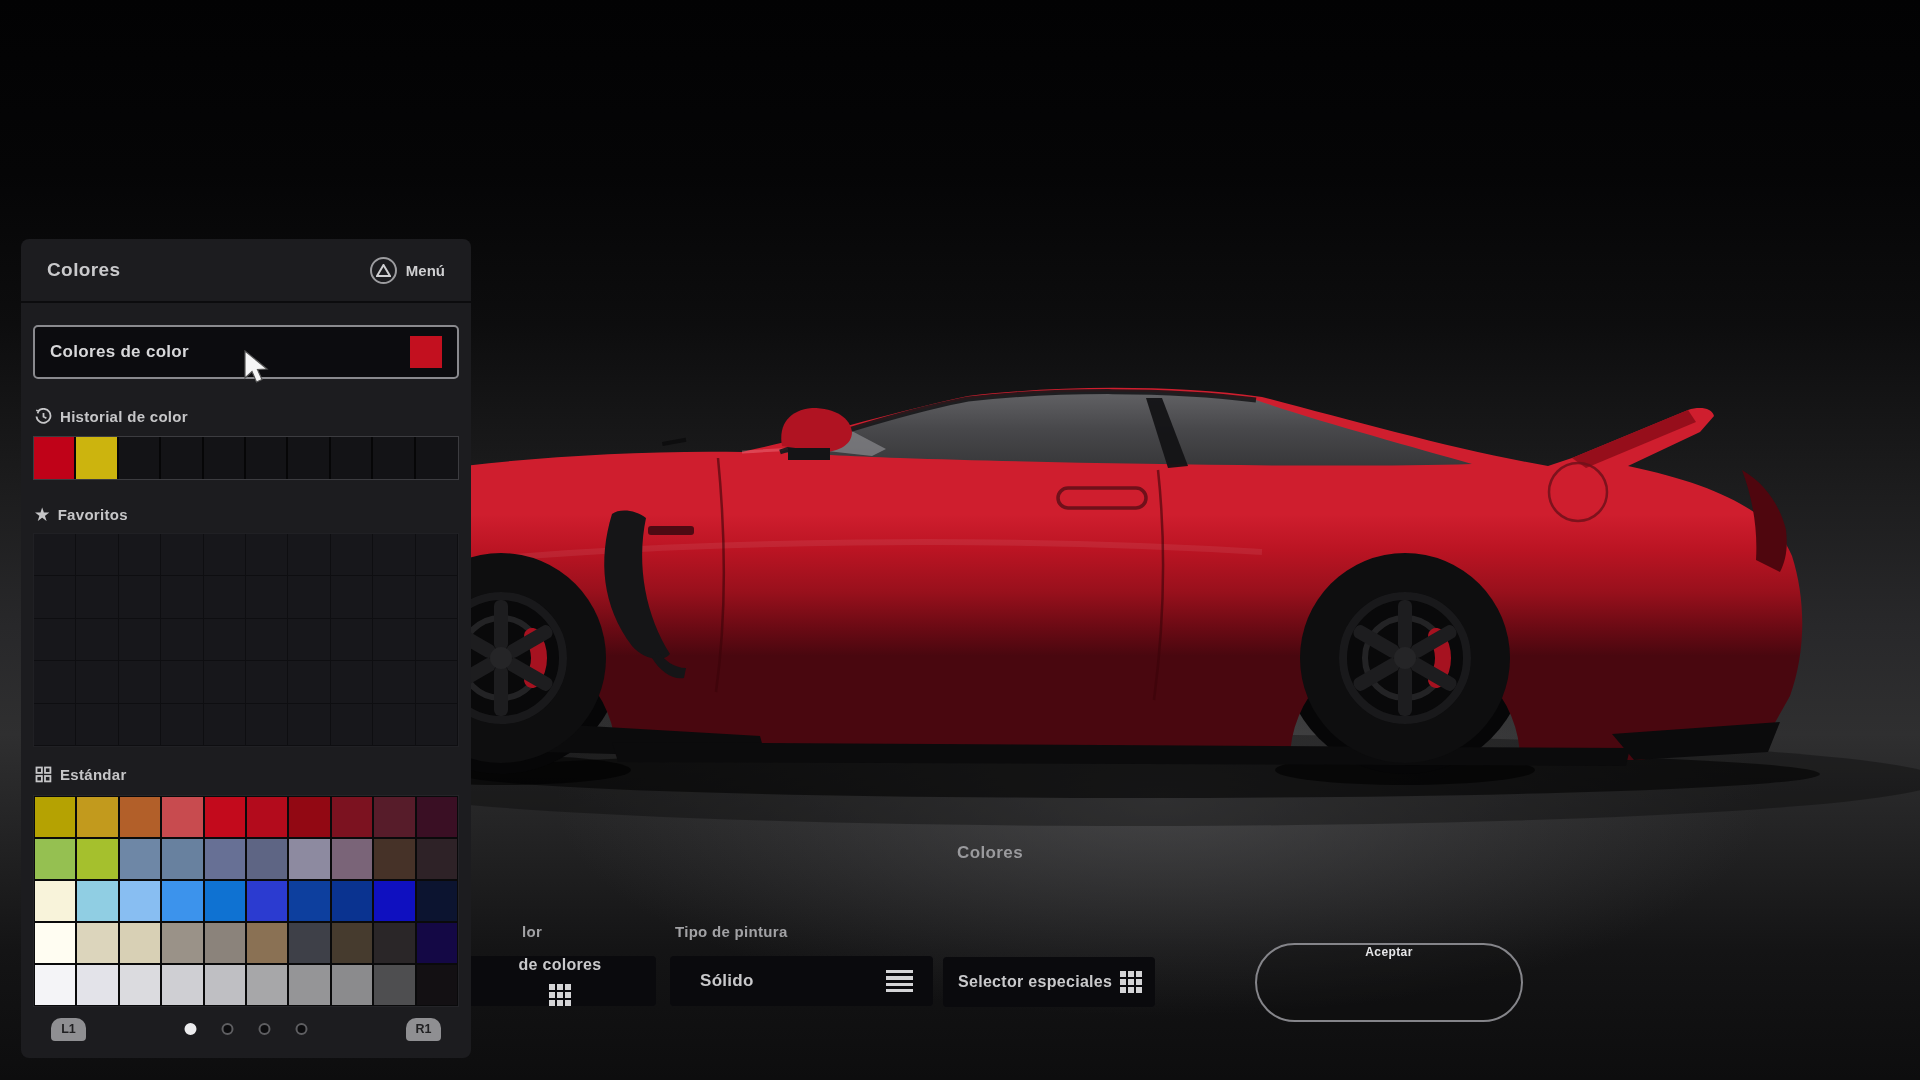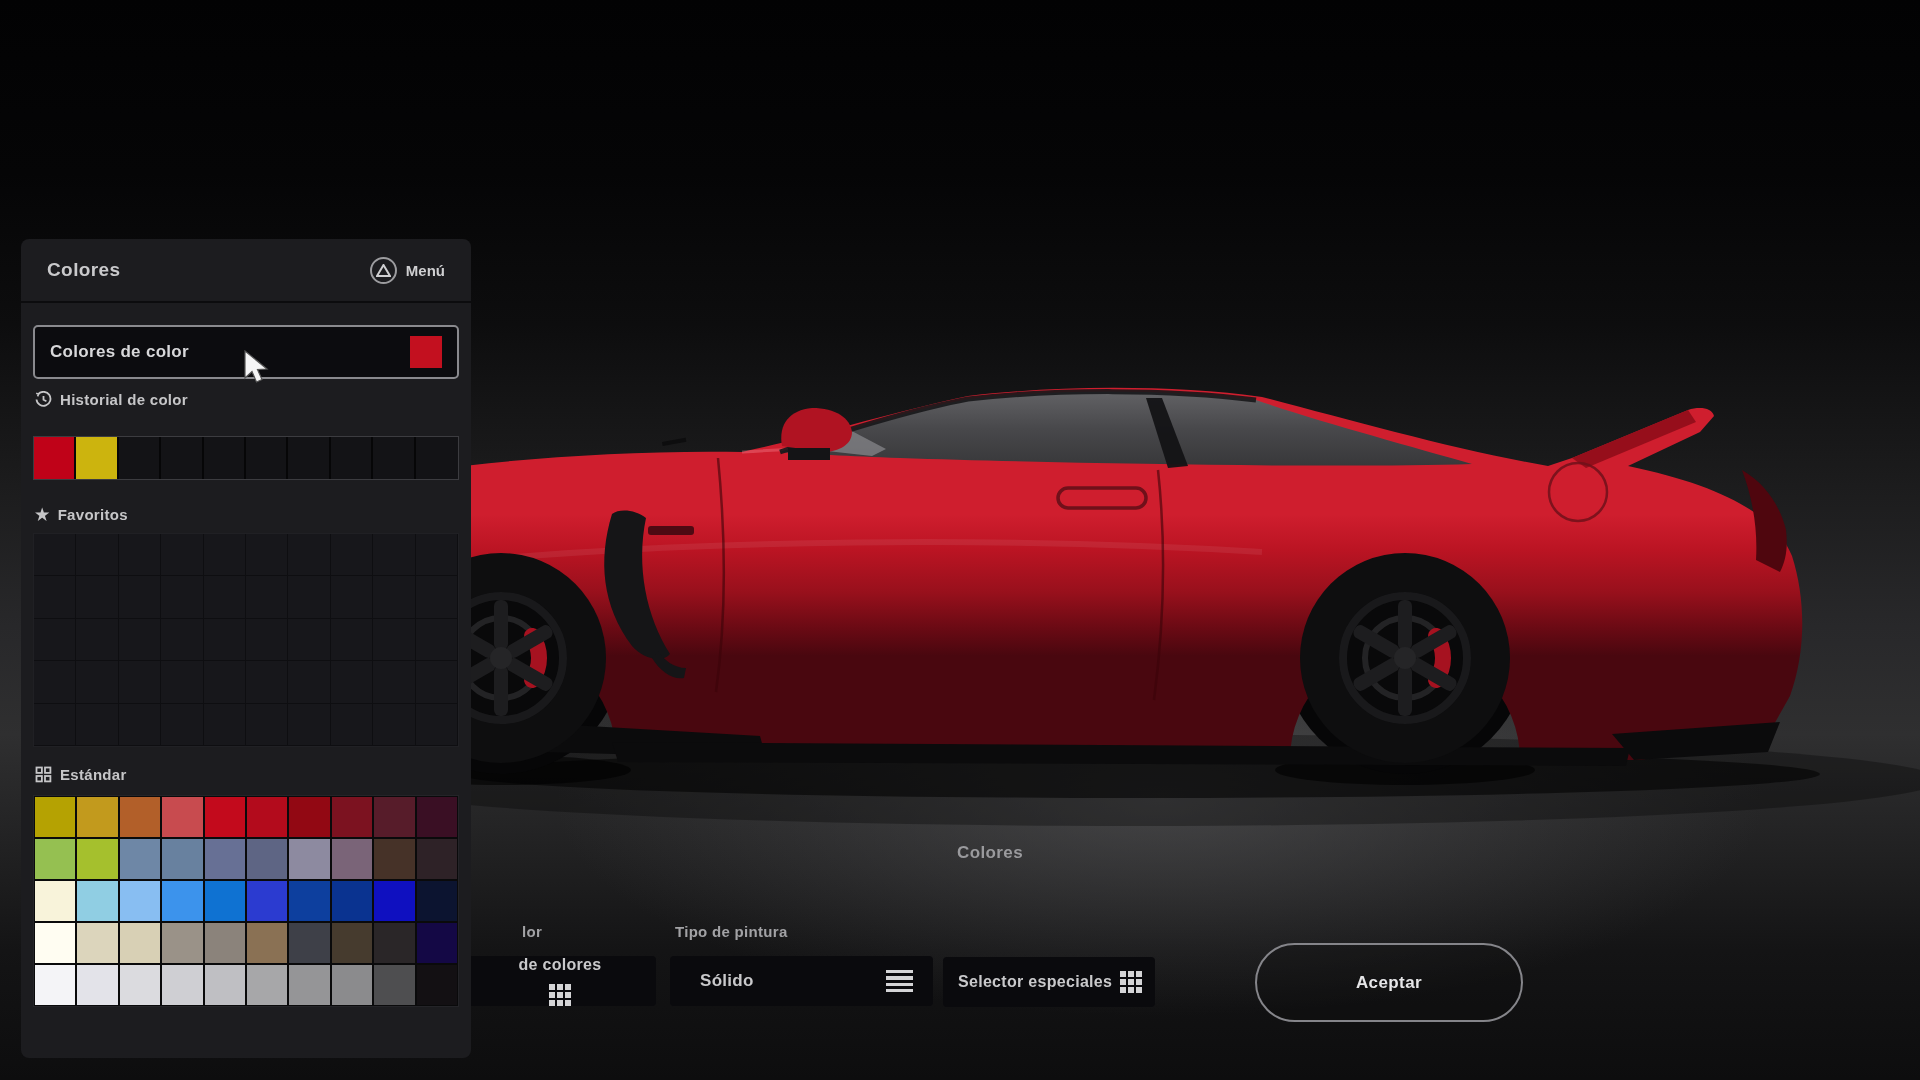--- a/index.html
+++ b/index.html
@@ -22,22 +22,22 @@
   .bb-label.cut { left:478px; top:923px;margin-left:44px; }
   .bb-label.paint { left:675px; top:923px; }
   .bb-btn { position:absolute; top:956px; height:50px; background:#0a0a0d; border-radius:4px;
     display:flex; align-items:center; color:#c9c9cb; font-size:16px; font-weight:bold; letter-spacing:.3px; z-index:5; }
   .bb-btn .grow { flex:1; }
   .btn-colorlist { left:430px; width:226px; padding-left:48px; padding-right:14px;flex-direction:column; }
   .btn-solid { left:670px; width:263px; padding-left:30px; padding-right:20px; font-size:17px; }
   .btn-special { left:943px; top:957px; width:212px; padding-left:15px; padding-right:13px; }
   .btn-accept { position:absolute; left:1255px; top:943px; width:268px; height:79px; z-index:5;
     background:rgba(10,10,12,.25); border:2px solid #85858a; border-radius:42px;
-    display:flex; align-items:center; justify-content:center;
-    color:#e6e6e8; font-size:17px; font-weight:bold; letter-spacing:.4px; }
+    display:flex; justify-content:center;
+    color:#e6e6e8; font-size:12px; font-weight:bold; letter-spacing:.4px; }
 
   .grid9 { display:grid; grid-template-columns:repeat(3,6px); grid-template-rows:repeat(3,6px); gap:2px; }
   .grid9 span { background:#d4d4d6; }
   .listicon { display:flex; flex-direction:column; gap:3px; }
   .listicon span { width:27px; height:3.2px; background:#d4d4d6; }
 
   
   .panel { position:absolute; left:21px; top:239px; width:450px; height:819px;
     background:#1c1c1f; border-radius:8px; z-index:20; }
   .p-header { height:64px; display:flex; align-items:center; padding:0 26px;
@@ -261,21 +261,21 @@
       </span>
       <span class="p-menu-label">Menú</span>
     </span>
   </div>
 
   <div class="selector-box">
     <span class="selector-label">Colores de color</span>
     <span class="selector-swatch" style="background: rgb(195, 16, 31);"></span>
   </div>
 
-  <div class="sec-label" style="top:152px;">
+  <div class="sec-label" style="top:169px;">
     <span class="ic">
       <svg width="17" height="17" viewBox="0 0 17 17">
           <path d="M3.2 3.2 A 7 7 0 1 1 1.5 8.5" fill="none" stroke="#c6c6c8" stroke-width="1.8"></path>
           <path d="M1.2 2.2 L3.5 3.1 L2.6 5.4" fill="none" stroke="#c6c6c8" stroke-width="1.6"></path>
           <path d="M8.5 5 L8.5 8.8 L11.4 10.2" fill="none" stroke="#c6c6c8" stroke-width="1.8"></path>
         </svg>
     </span>
     <span>Historial de color</span>
   </div>
   <div class="hist-row">
@@ -405,17 +405,27 @@
       <div class="pal-cell" style="background: rgb(219, 219, 223);"></div>
       <div class="pal-cell" style="background: rgb(207, 207, 211);"></div>
       <div class="pal-cell" style="background: rgb(191, 191, 195);"></div>
       <div class="pal-cell" style="background: rgb(167, 167, 169);"></div>
       <div class="pal-cell" style="background: rgb(149, 149, 151);"></div>
       <div class="pal-cell" style="background: rgb(139, 139, 141);"></div>
       <div class="pal-cell" style="background: rgb(78, 78, 80);"></div>
       <div class="pal-cell" style="background: rgb(19, 16, 19);"></div>
     </div>
 
+  <div class="p-footer">
+    <span class="shoulder">L1</span>
+    <span class="dots">
+        <span class="dot active"></span>
+        <span class="dot"></span>
+        <span class="dot"></span>
+        <span class="dot"></span>
+      </span>
+    <span class="shoulder" style="margin-left:auto;">R1</span>
+  </div>
 </div>
 
 <svg class="cursor" width="30" height="36" viewBox="0 0 30 36">
   <path d="M2 1 L2 28 L9 21.5 L13.5 32 L19 29.5 L14.5 19.5 L24 19 Z" fill="#f4f4f5" stroke="#555" stroke-width="1.2"></path>
 </svg>
 
 </body></html>

